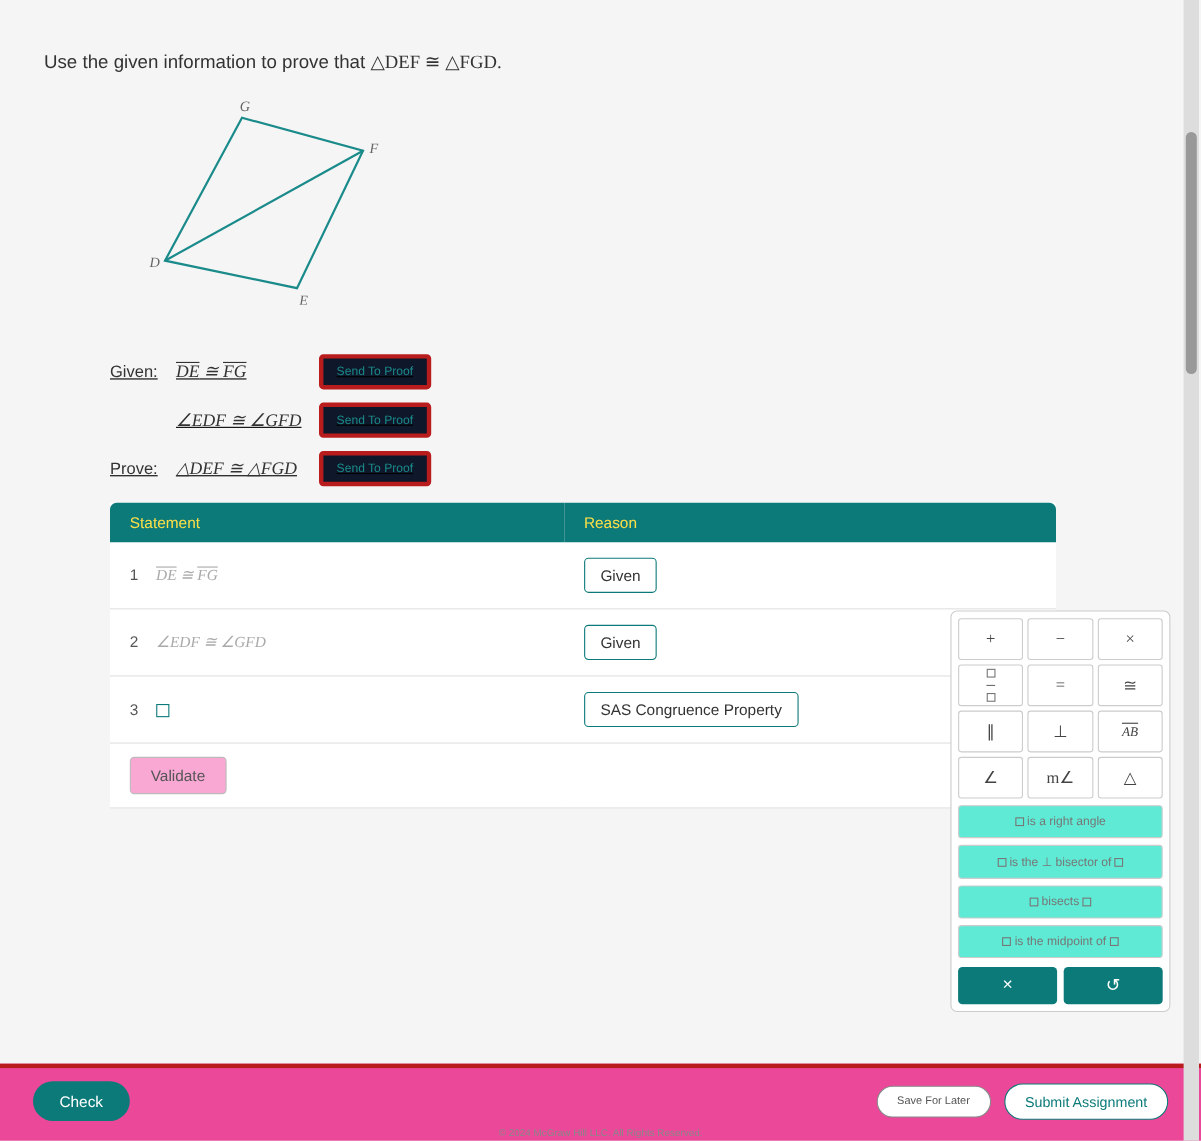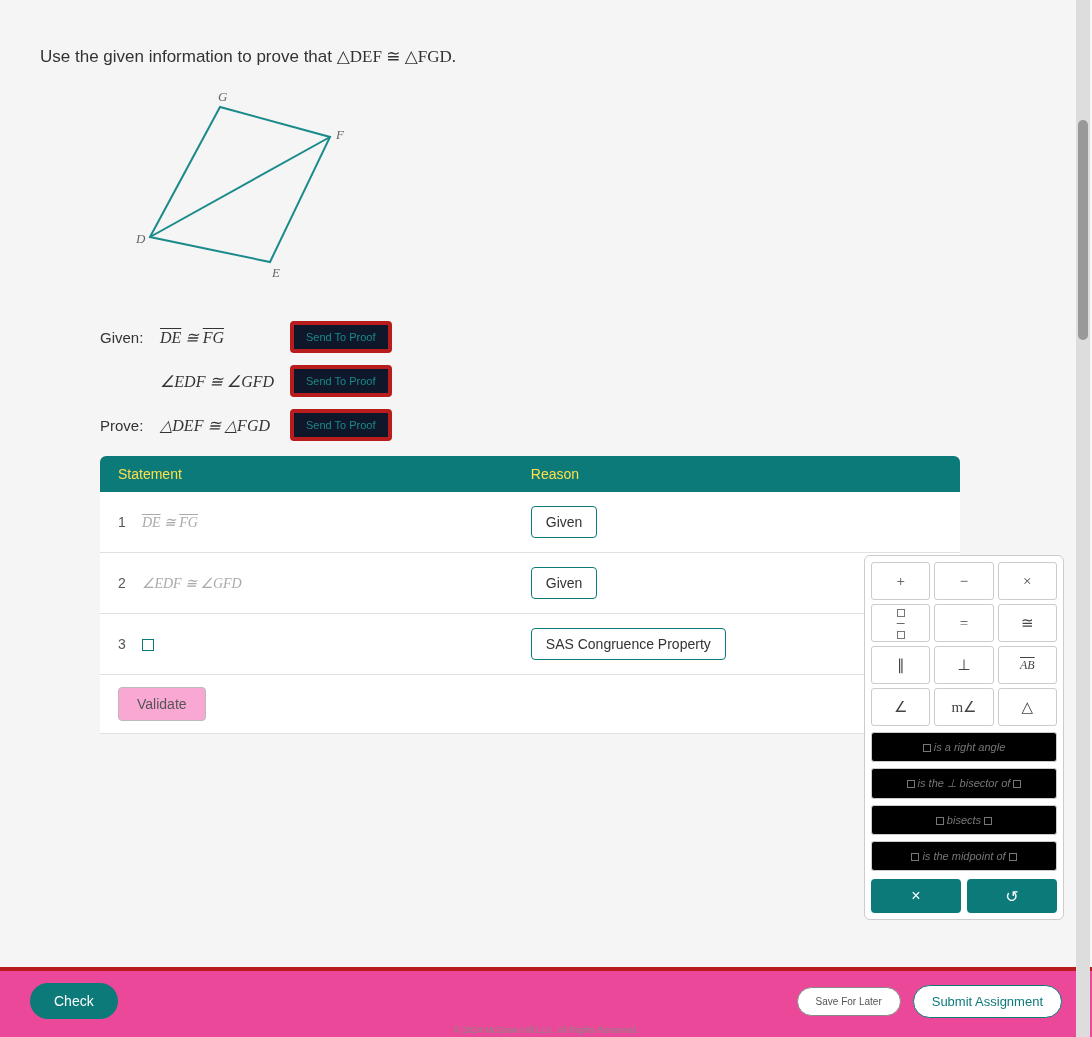--- a/index.html
+++ b/index.html
@@ -20,20 +20,21 @@
   .prompt {
     font-size: 17px;
     color: #333;
     margin: 10px 0 20px 0;
   }
   .prompt .tri { font-family: 'Times New Roman', serif; }
   .diagram-area { margin: 10px 0 30px 80px; }
   .givens {
     margin-left: 60px;
     margin-top: 40px;
+    text-decoration: underline;
   }
   .given-row {
     display: flex;
     align-items: center;
     margin-bottom: 12px;
   }
   .given-label {
     width: 60px;
     font-size: 15px;
     color: #333;
@@ -130,30 +131,29 @@
     color: #444;
     height: 38px;
     display:flex; align-items:center; justify-content:center;
     font-size: 15px;
     border-radius: 3px;
     cursor: pointer;
     font-family: 'Times New Roman', serif;
   }
   .pal-wide {
     border: 1px solid #ccc;
-    background: #000000;
+    background: #5eead4;
     color: #777;
     padding: 8px 6px;
     margin-top: 6px;
     font-size: 11px;
     border-radius: 3px;
     text-align: center;
     cursor: pointer;
     font-family: Arial, sans-serif;
-    font-style: italic;
   }
   .pal-sq { display:inline-block; width:8px; height:8px; border:1px solid #777; vertical-align:middle; }
   .pal-bottom {
     display:flex; gap:6px; margin-top:8px;
   }
   .pal-action {
     flex:1; height:34px;
     background:#0d7a7a; color:#fff;
     border:none; border-radius:4px;
     display:flex; align-items:center; justify-content:center;

